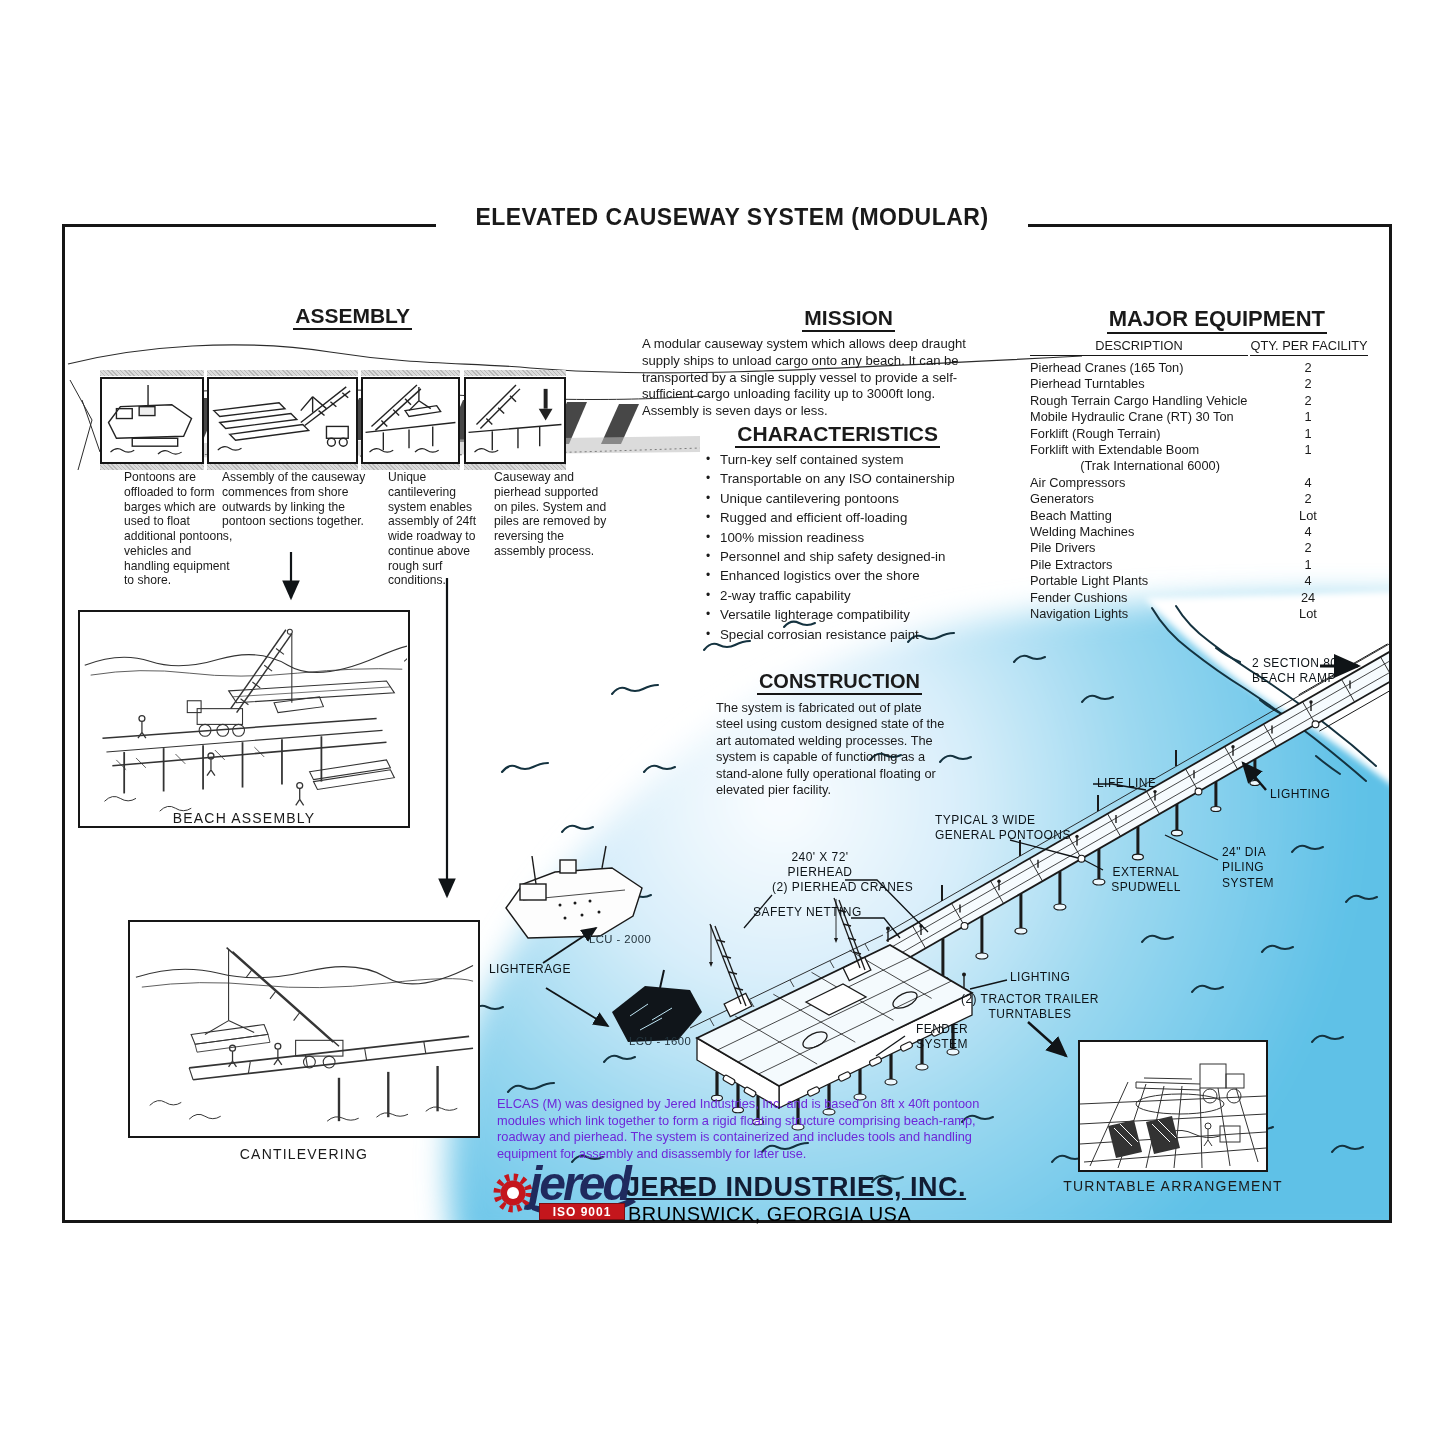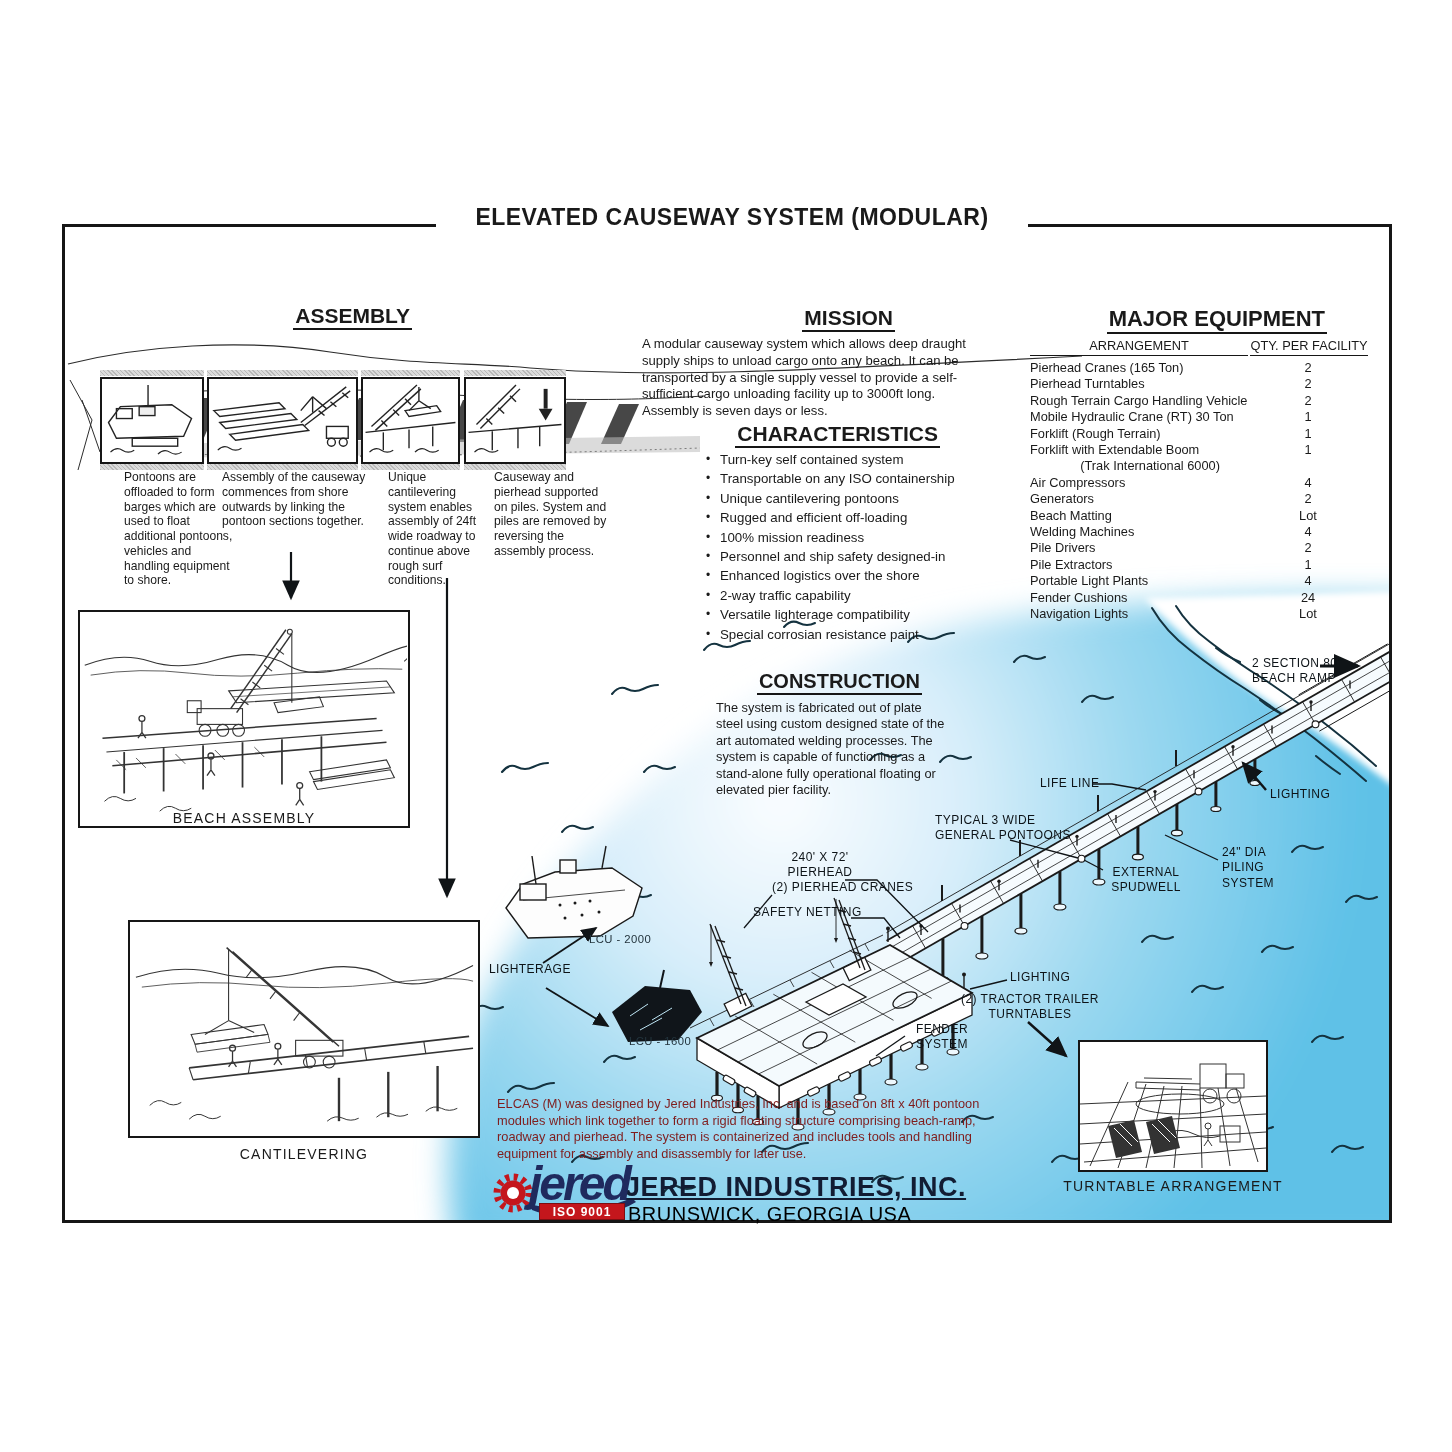--- a/index.html
+++ b/index.html
@@ -33,21 +33,21 @@
   
   .panel{border:2px solid #161616;background:#fff;z-index:12;box-sizing:border-box;}
   .halftone{height:6px;background:repeating-linear-gradient(45deg,#b9b9b9 0 1px,#dcdcdc 1px 3px);z-index:11;}
   
   .artbox{border:2.5px solid #161616;background:#fff;box-sizing:border-box;z-index:12;}
   .artlabel{font-size:14px;letter-spacing:1.2px;text-align:center;z-index:12;}
   
   .dlabel{position:absolute;font-size:12px;letter-spacing:.45px;line-height:1.28;color:#0d1317;white-space:pre-line;z-index:20;}
   .small{font-size:11.3px;color:#23343d;}
   
-  #footpara{left:497px;top:1096px;width:494px;font-size:12.8px;line-height:1.3;color:#7f1d1d;z-index:20;}
+  #footpara{left:497px;top:1096px;width:494px;font-size:12.8px;line-height:1.3;color:#6d28d9;z-index:20;}
   #company{left:625px;top:1172px;font-size:27px;font-weight:bold;letter-spacing:.5px;color:#121c33;z-index:20;text-decoration:underline;}
   #location{left:628px;top:1203px;font-size:20px;color:#000000;letter-spacing:.5px;z-index:20;}
   #jered-word{left:529px;top:1156px;font-size:48px;font-weight:bold;font-style:italic;letter-spacing:-3px;color:#1f2a5e;z-index:21;}
   #isobox{left:539px;top:1203px;width:86px;height:17px;background:#c4161c;color:#fff;font-weight:bold;font-size:12px;text-align:center;line-height:17px;letter-spacing:1px;z-index:22;border:1px solid #7d0e12;box-sizing:border-box;}
   #turnlabel{left:1063px;top:1178px;width:220px;z-index:20;}
 </style>
 </head>
 <body>
 
 <div class="abs" id="frame">
@@ -584,21 +584,21 @@
   <div class="char-item">Personnel and ship safety designed-in</div>
   <div class="char-item">Enhanced logistics over the shore</div>
   <div class="char-item">2-way traffic capability</div>
   <div class="char-item">Versatile lighterage compatibility</div>
   <div class="char-item">Special corrosian resistance paint</div>
 </div>
 
 <div class="abs h" style="left:1087px;top:306px;width:240px;font-size:22px;"><span>MAJOR EQUIPMENT</span></div>
 <div class="abs" id="equip">
   <div class="eq-head">
-    <div class="c1">ARRANGEMENT</div>
+    <div class="c1">DESCRIPTION</div>
     <div class="c2">QTY. PER FACILITY</div>
   </div>
   <div class="eq-row">
       <span class="eq-d">Pierhead Cranes (165 Ton)</span>
       <span class="eq-q">2</span>
     </div>
   <div class="eq-row">
       <span class="eq-d">Pierhead Turntables</span>
       <span class="eq-q">2</span>
     </div>
@@ -668,21 +668,21 @@
 <div class="dlabel small" style="left:629px;top:1034px;">LCU - 1600</div>
 <div class="dlabel" style="left:770px;top:850px;width:100px;text-align:center;">240' X 72'
 PIERHEAD</div>
 <div class="dlabel" style="left:772px;top:880px;">(2) PIERHEAD CRANES</div>
 <div class="dlabel" style="left:753px;top:905px;">SAFETY NETTING</div>
 <div class="dlabel" style="left:1010px;top:970px;">LIGHTING</div>
 <div class="dlabel" style="left:950px;top:992px;width:160px;text-align:center;">(2) TRACTOR TRAILER
 TURNTABLES</div>
 <div class="dlabel" style="left:905px;top:1022px;width:74px;text-align:center;">FENDER
 SYSTEM</div>
-<div class="dlabel" style="left:1040px;top:776px;">LIFE LINE</div>
+<div class="dlabel" style="left:1097px;top:776px;">LIFE LINE</div>
 <div class="dlabel" style="left:1270px;top:787px;">LIGHTING</div>
 <div class="dlabel" style="left:935px;top:813px;">TYPICAL 3 WIDE
 GENERAL PONTOONS</div>
 <div class="dlabel" style="left:1222px;top:845px;">24" DIA
 PILING
 SYSTEM</div>
 <div class="dlabel" style="left:1105px;top:865px;width:82px;text-align:center;">EXTERNAL
 SPUDWELL</div>
 <div class="dlabel" style="left:1252px;top:656px;">2 SECTION 80"
 BEACH RAMP</div>

